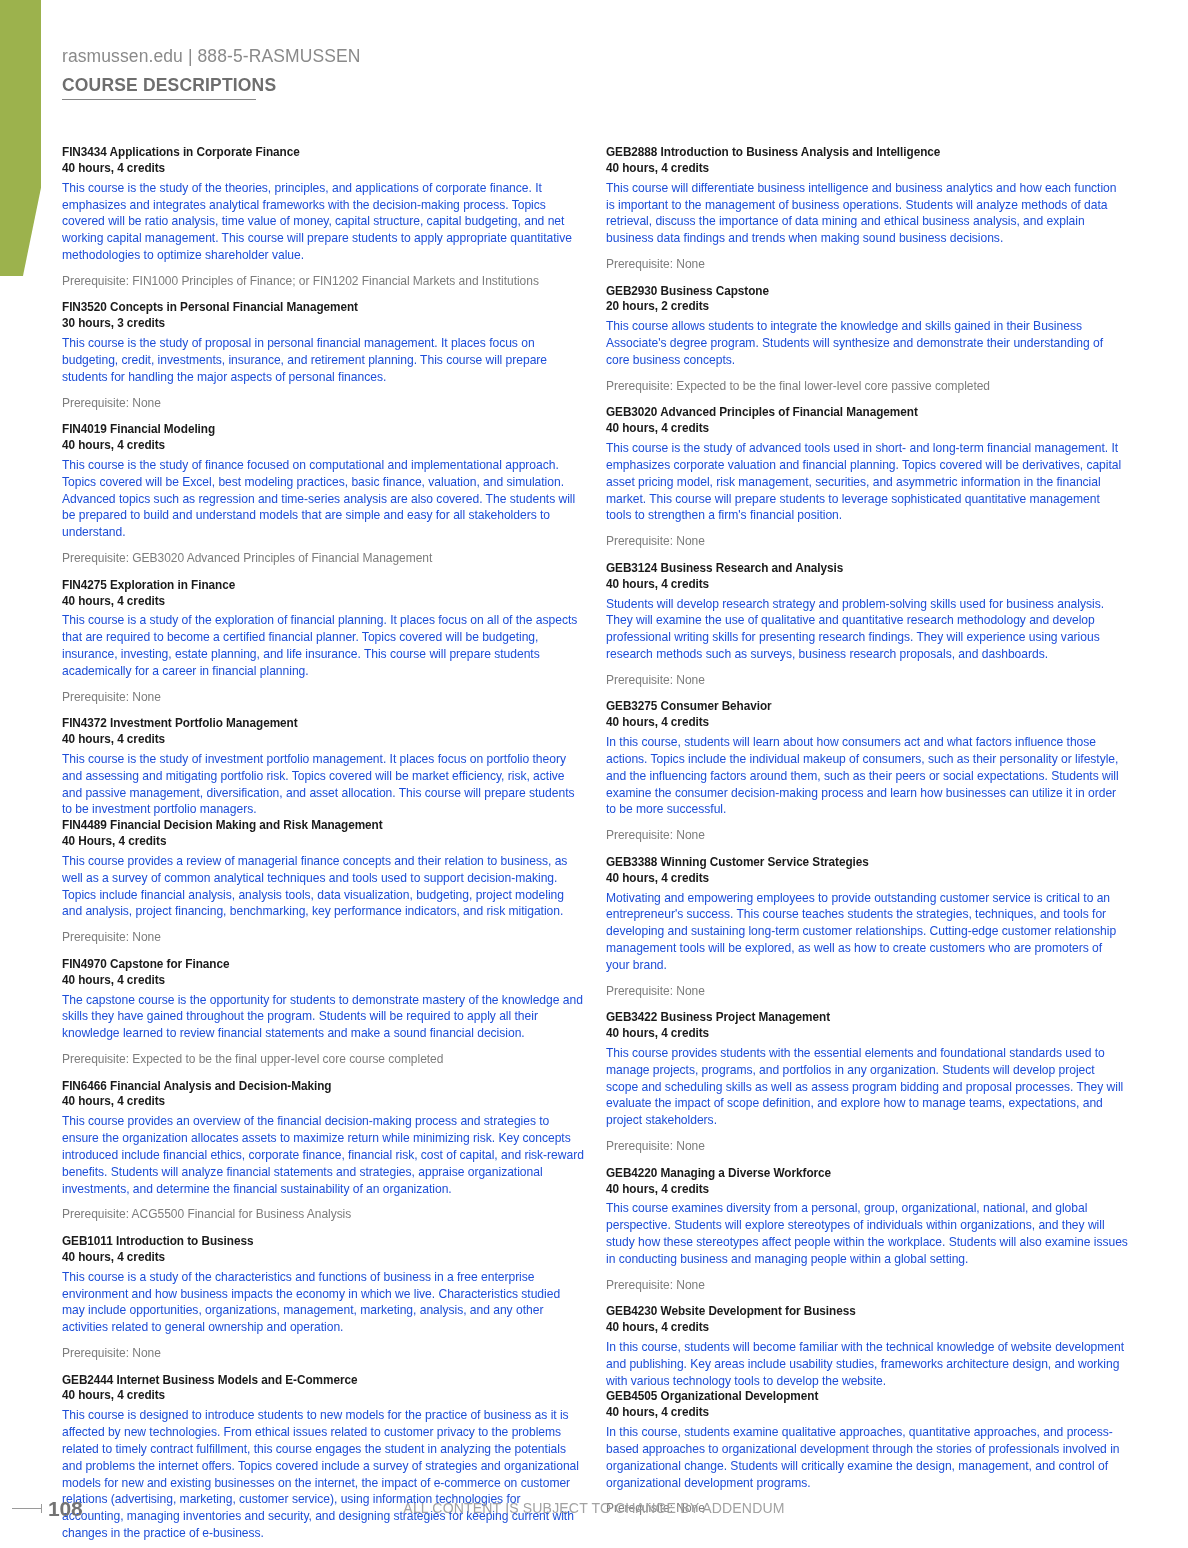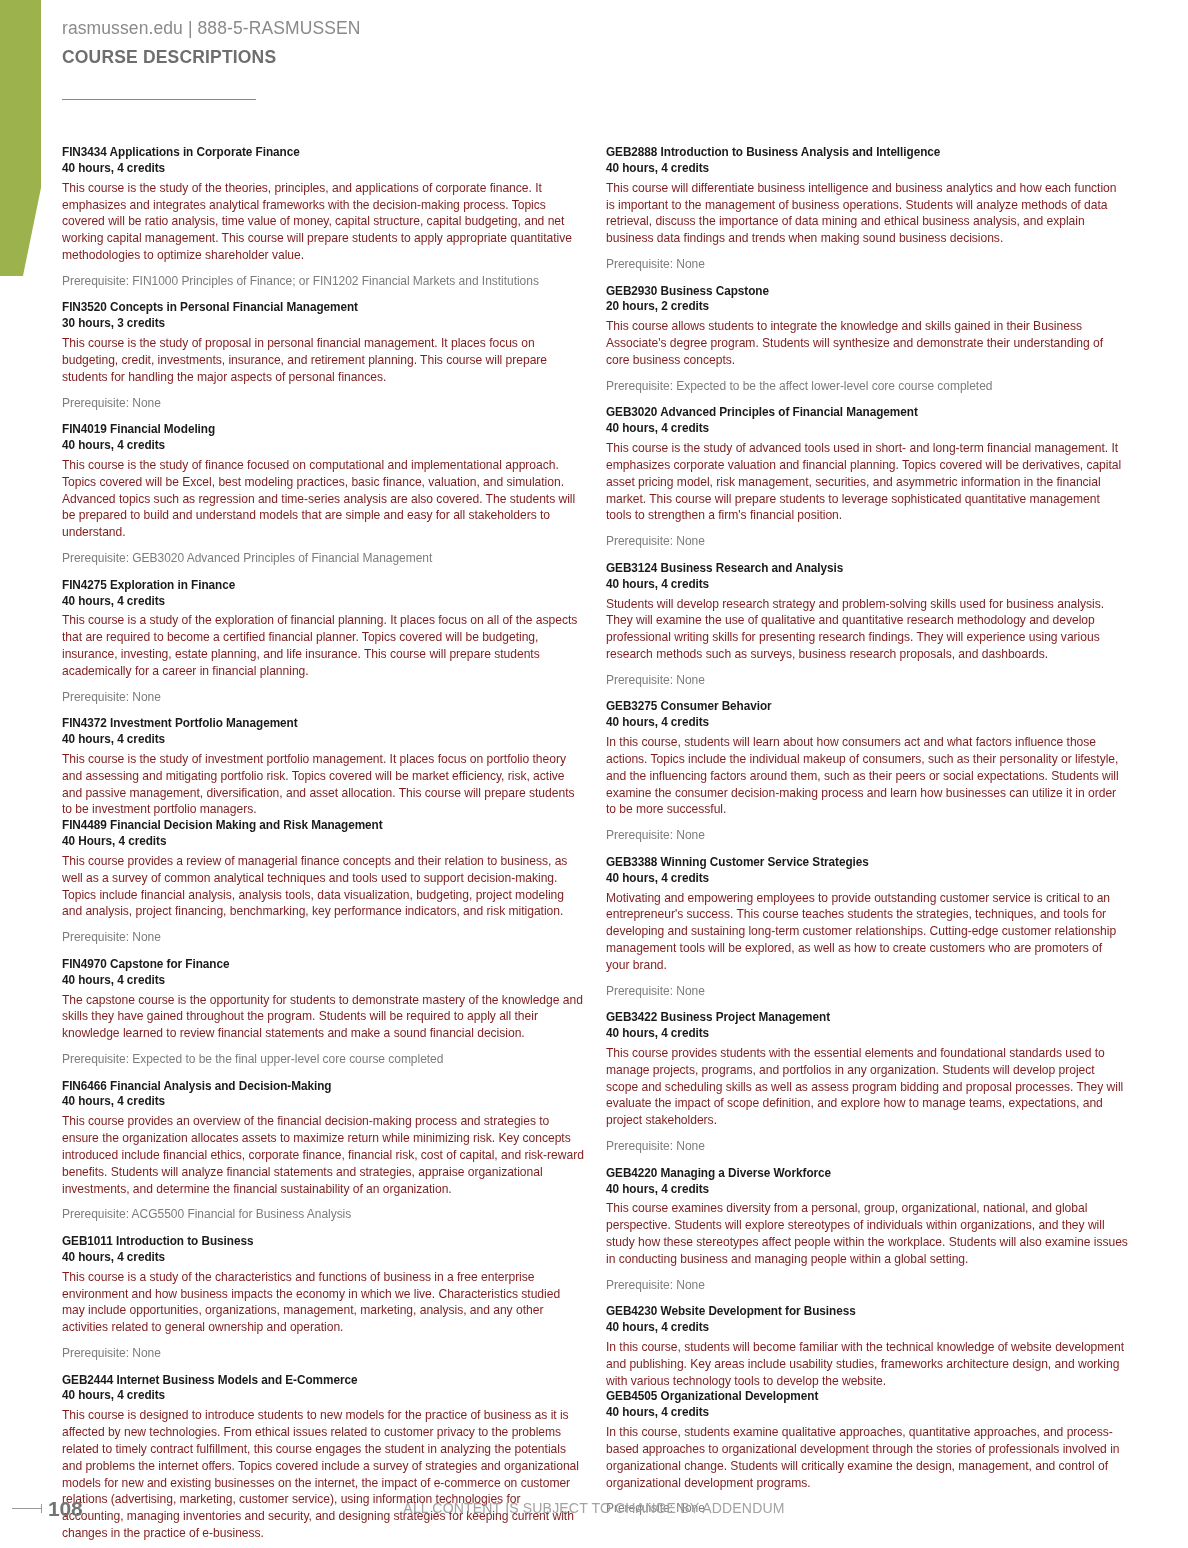--- a/index.html
+++ b/index.html
@@ -23,21 +23,21 @@
     width: 41px;
     height: 276px;
     background: #9cb24d;
     clip-path: polygon(0 0, 100% 0, 100% 68%, 56% 100%, 0 100%);
   }
 
   
   .page-header {
     position: absolute;
     left: 62px;
-    top: 18px;
+    top: 46px;
     width: 700px;
   }
   .site-line {
     font-size: 17.5px;
     color: #8a8a8a;
     letter-spacing: 0.1px;
     font-weight: 400;
     line-height: 1.25;
     white-space: nowrap;
   }
@@ -90,21 +90,21 @@
     font-weight: 700;
     color: #1a1a1a;
     line-height: 1.28;
     letter-spacing: -0.05px;
     transform: scaleX(0.95);
     transform-origin: left center;
     white-space: nowrap;
   }
   .course-desc {
     font-size: 12.1px;
-    color: #7f1d1d;
+    color: #1d4ed8;
     line-height: 1.39;
     margin-top: 3px;
     letter-spacing: -0.03px;
     text-align: left;
   }
   .course-prereq {
     font-size: 12px;
     color: #7c7c7c;
     line-height: 1.39;
     margin-top: 9px;
@@ -228,21 +228,21 @@
       <div class="course">
         <div class="course-title">GEB2888 Introduction to Business Analysis and Intelligence</div>
         <div class="course-hours">40 hours, 4 credits</div>
         <div class="course-desc">This course will differentiate business intelligence and business analytics and how each function is important to the management of business operations. Students will analyze methods of data retrieval, discuss the importance of data mining and ethical business analysis, and explain business data findings and trends when making sound business decisions.</div>
         <div class="course-prereq">Prerequisite: None</div>
       </div>
       <div class="course">
         <div class="course-title">GEB2930 Business Capstone</div>
         <div class="course-hours">20 hours, 2 credits</div>
         <div class="course-desc">This course allows students to integrate the knowledge and skills gained in their Business Associate's degree program. Students will synthesize and demonstrate their understanding of core business concepts.</div>
-        <div class="course-prereq">Prerequisite: Expected to be the affect lower-level core course completed</div>
+        <div class="course-prereq">Prerequisite: Expected to be the final lower-level core passive completed</div>
       </div>
       <div class="course">
         <div class="course-title">GEB3020 Advanced Principles of Financial Management</div>
         <div class="course-hours">40 hours, 4 credits</div>
         <div class="course-desc">This course is the study of advanced tools used in short- and long-term financial management. It emphasizes corporate valuation and financial planning. Topics covered will be derivatives, capital asset pricing model, risk management, securities, and asymmetric information in the financial market. This course will prepare students to leverage sophisticated quantitative management tools to strengthen a firm's financial position.</div>
         <div class="course-prereq">Prerequisite: None</div>
       </div>
       <div class="course">
         <div class="course-title">GEB3124 Business Research and Analysis</div>
         <div class="course-hours">40 hours, 4 credits</div>

